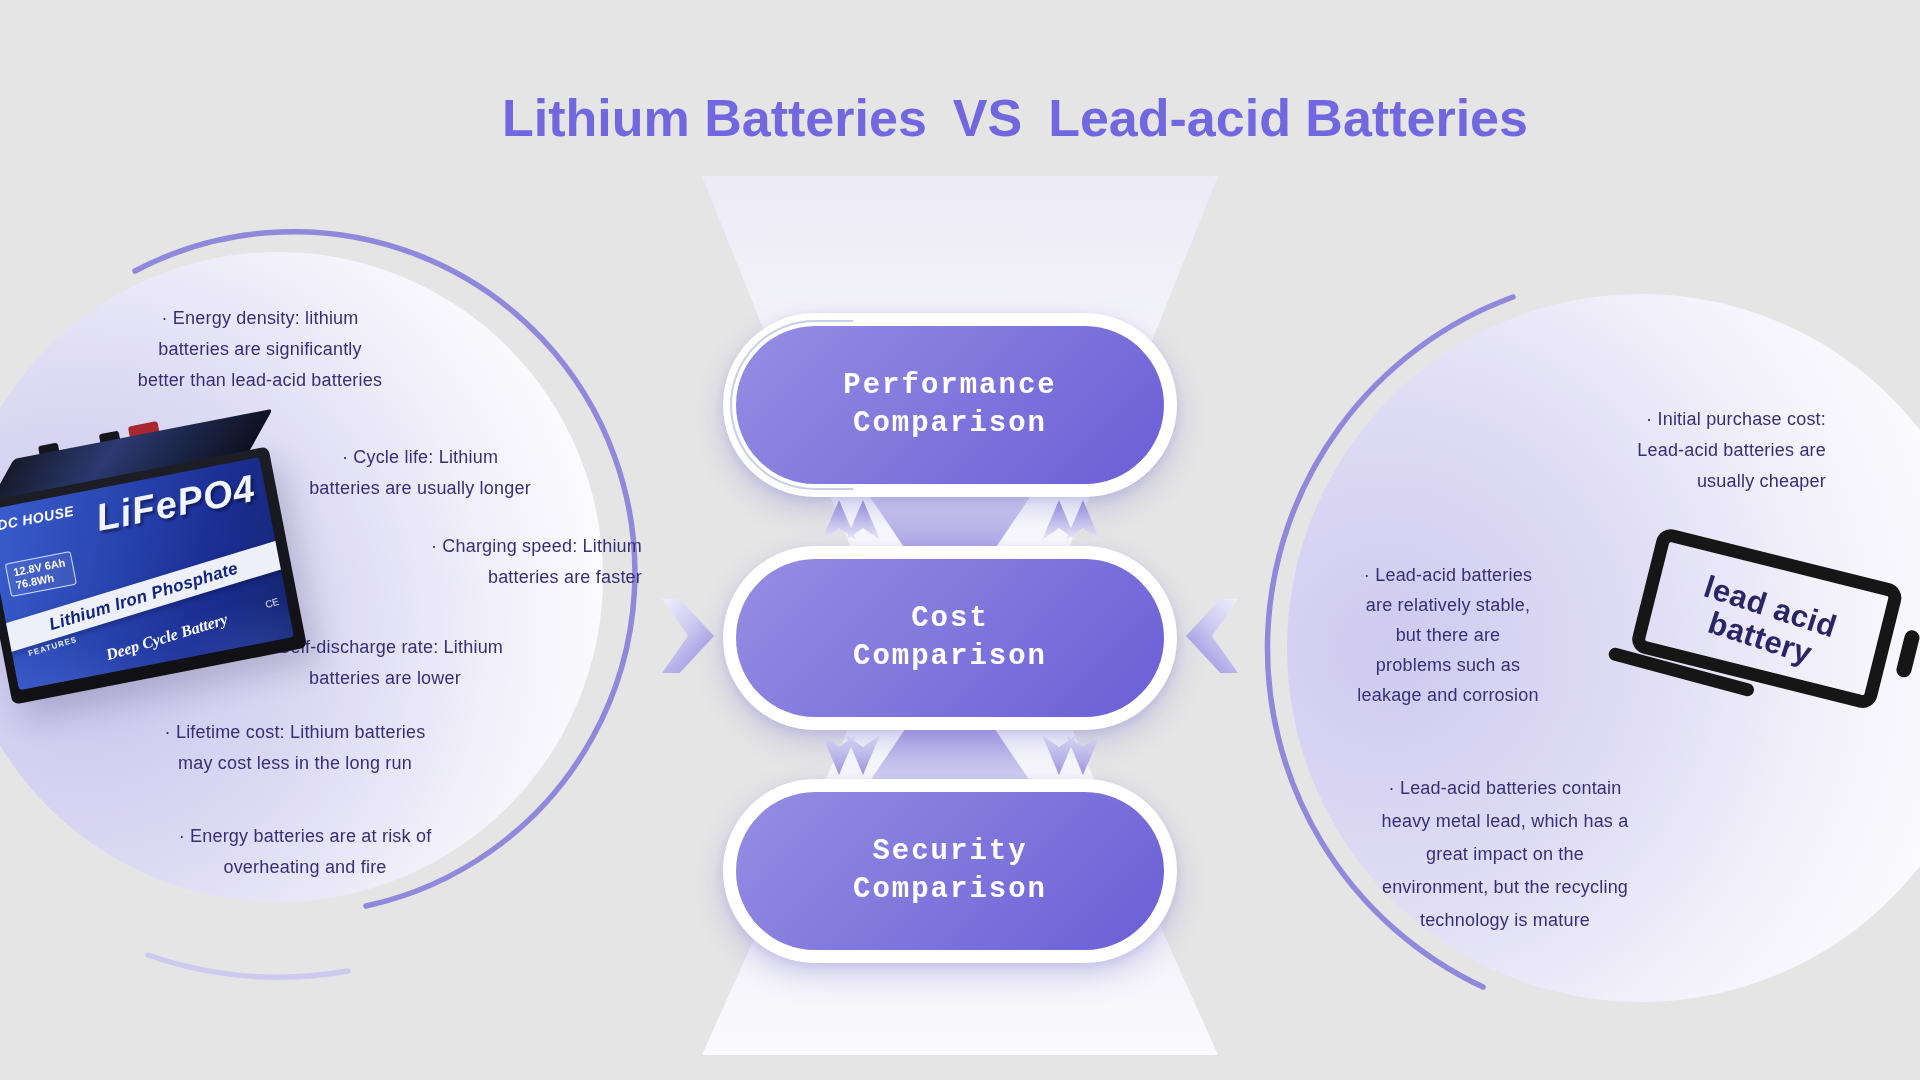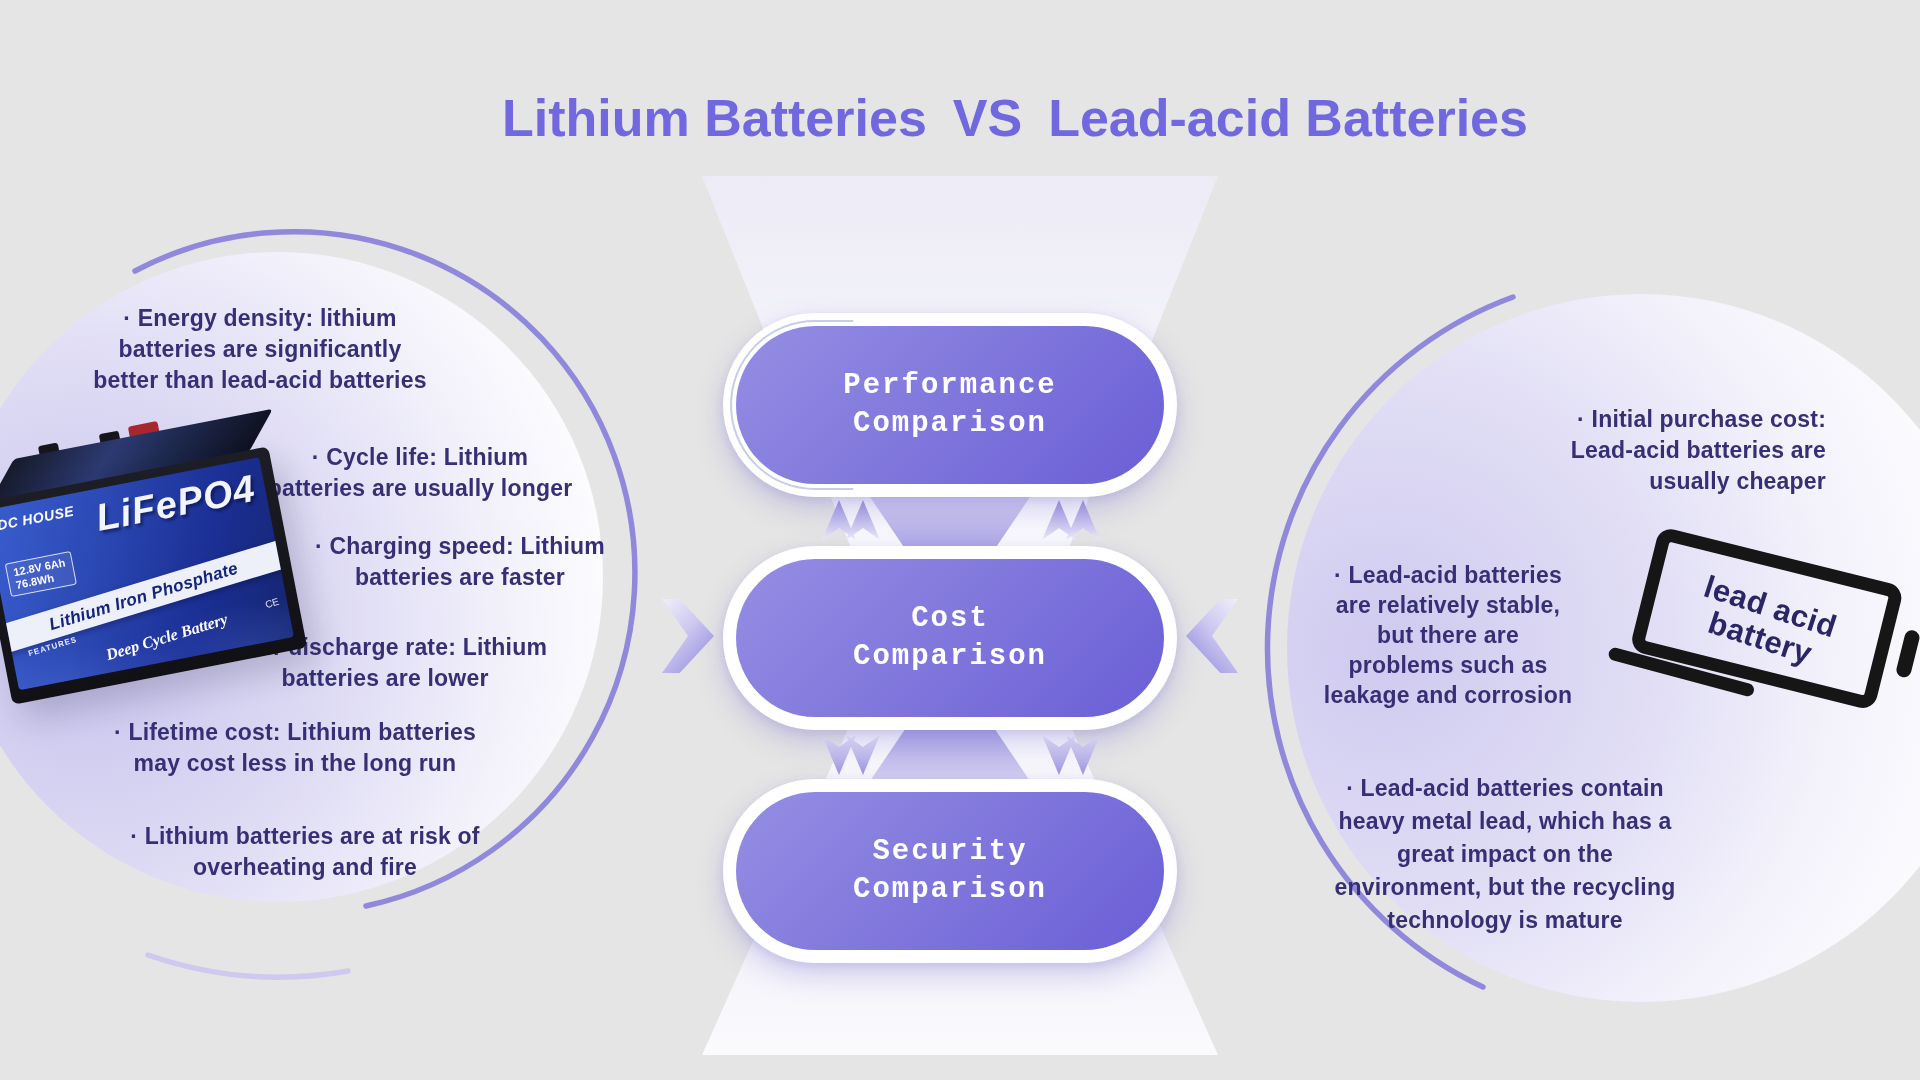--- a/index.html
+++ b/index.html
@@ -43,25 +43,25 @@
   .pill.p-perf{top:313px;} .pill.p-cost{top:546px;} .pill.p-sec{top:779px;}
   .pill .ring{position:absolute;inset:7px;border-radius:999px;border:2px solid rgba(150,165,205,.55);
               clip-path:inset(0 72% 0 0);}
   .pill .inner{position:absolute;inset:13px;border-radius:999px;
                background:linear-gradient(135deg,#958EE3 0%,#8279DD 45%,#6A5ED6 100%);
                display:flex;align-items:center;justify-content:center;text-align:center;
                color:#ffffff;font-size:29px;font-weight:bold;letter-spacing:2px;line-height:38px;
                white-space:pre-line;font-family:Liberation Mono, monospace;}
 
   
-  .pt{position:absolute;font-weight:bold;font-size:23px;line-height:31px;color:#372F75;
+  .pt{position:absolute;font-weight:normal;font-size:18px;line-height:31px;color:#372F75;
       text-align:center;white-space:pre-line;letter-spacing:.2px;}
   .lp1{left:25px;top:303px;width:470px;}
   .lp2{left:230px;top:442px;width:380px;}
-  .lp3{left:270px;top:531px;width:380px;}
+  .lp3{left:262px;top:531px;width:380px;text-align:right;}
   .lp4{left:195px;top:632px;width:380px;}
   .lp5{left:75px;top:717px;width:440px;}
   .lp6{left:85px;top:821px;width:440px;}
   .rp1{left:1426px;top:404px;width:400px;text-align:right;}
   .rp2{left:1288px;top:560px;width:320px;line-height:30px;}
   .rp3{left:1285px;top:772px;width:440px;line-height:33px;}
 
   
   .stamp{position:absolute;left:1642px;top:514px;width:290px;height:210px;}
   .stamp-box{position:absolute;left:18px;top:12px;width:226px;height:102px;border:13px solid #161616;
@@ -188,21 +188,21 @@
 batteries are significantly
 better than lead-acid batteries</div>
   <div class="pt lp2">· Cycle life: Lithium
 batteries are usually longer</div>
   <div class="pt lp3">· Charging speed: Lithium
 batteries are faster</div>
   <div class="pt lp4">· Self-discharge rate: Lithium
 batteries are lower</div>
   <div class="pt lp5">· Lifetime cost: Lithium batteries
 may cost less in the long run</div>
-  <div class="pt lp6">· Lithium batteries are at risk of
+  <div class="pt lp6">· Energy batteries are at risk of
 overheating and fire</div>
 
   <div class="pt rp1">· Initial purchase cost:
 Lead-acid batteries are
 usually cheaper</div>
   <div class="pt rp2">· Lead-acid batteries
 are relatively stable,
 but there are
 problems such as
 leakage and corrosion</div>

